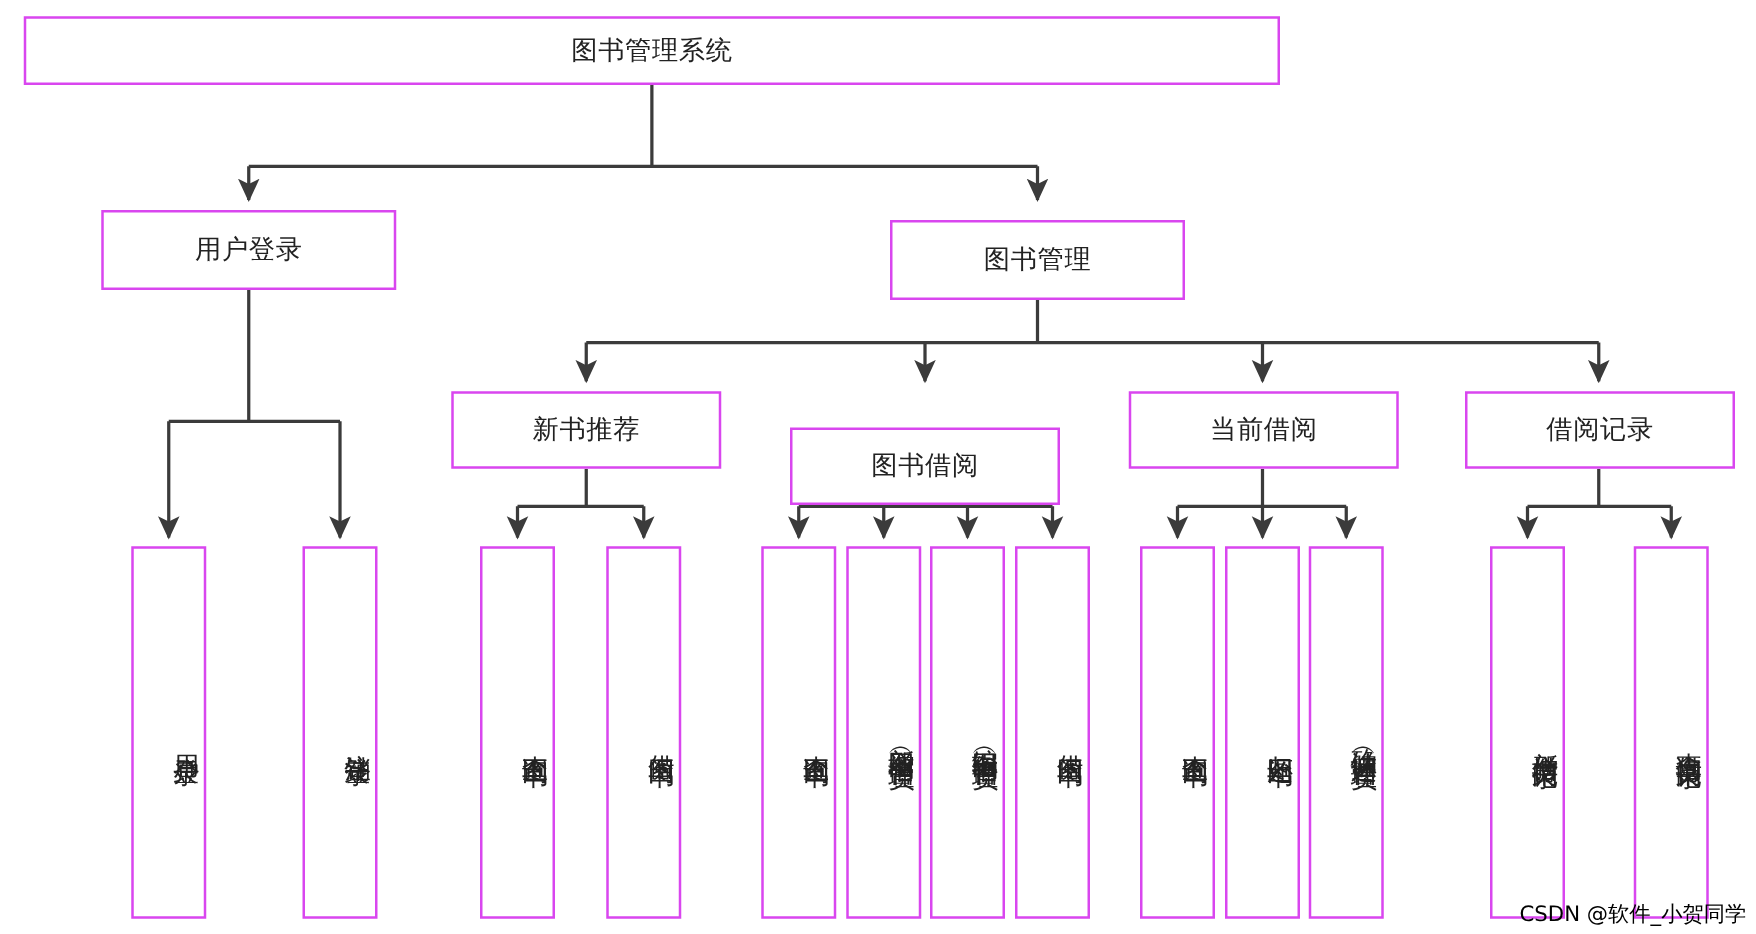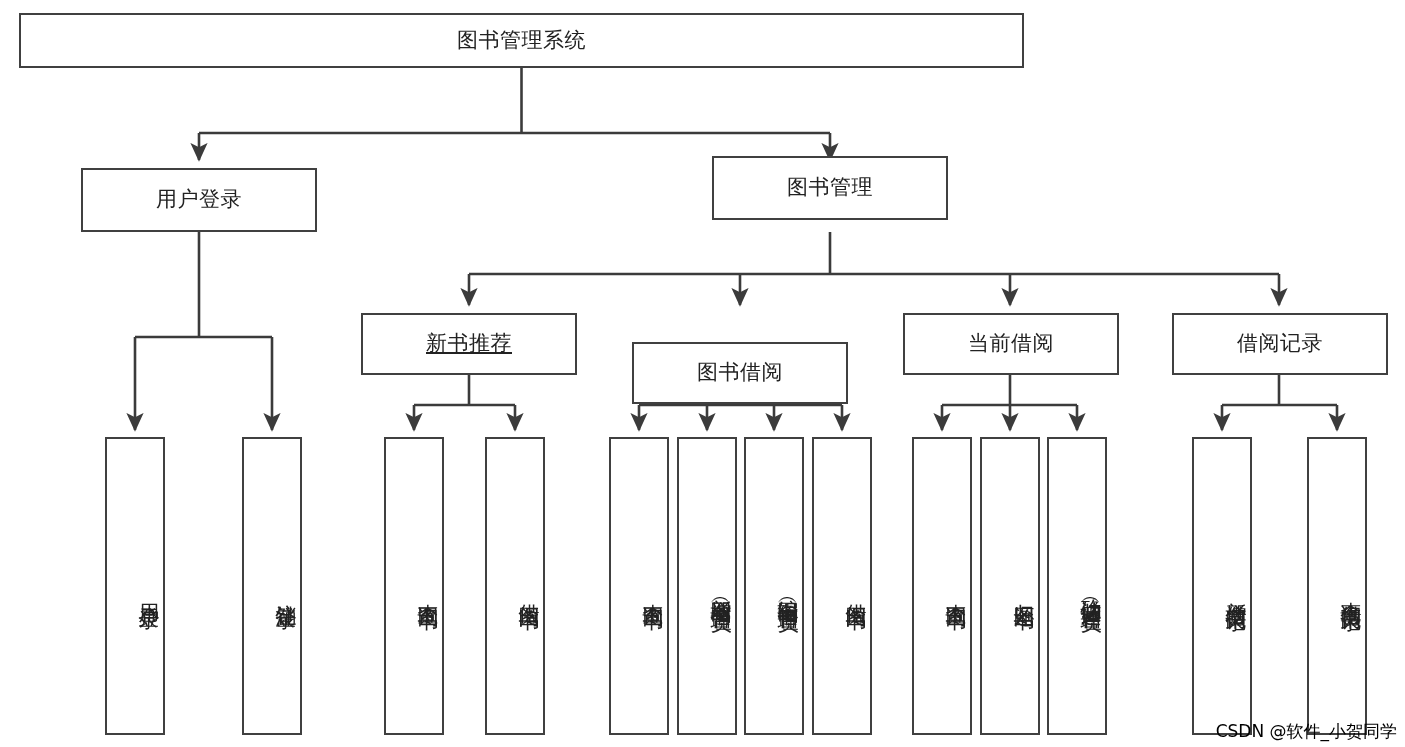--- a/index.html
+++ b/index.html
@@ -22,21 +22,21 @@
     left: 0;
     top: 0;
     width: 1405px;
     height: 747px;
     pointer-events: none;
   }
   .node {
     position: absolute;
     box-sizing: border-box;
     background: #ffffff;
-    border: 2px solid #404040;
+    border: 2px solid #d946ef;
     display: flex;
     align-items: center;
     justify-content: center;
     color: #222222;
     z-index: 2;
   }
   .node.horiz {
     font-size: 21px;
     letter-spacing: 0.5px;
     line-height: 1.2;
@@ -120,25 +120,25 @@
     </g>
   </svg>
 
   <div class="node horiz" style="left:19px; top:13px; width:1005px; height:55px;">
     <span class="label">图书管理系统</span>
   </div>
 
   <div class="node horiz" style="left:81px; top:168px; width:236px; height:64px;">
     <span class="label">用户登录</span>
   </div>
-  <div class="node horiz" style="left:712px; top:156px; width:236px; height:64px;">
+  <div class="node horiz" style="left:712px; top:176px; width:236px; height:64px;">
     <span class="label">图书管理</span>
   </div>
 
-  <div class="node horiz" style="left:361px; top:313px; width:216px; height:62px;text-decoration:underline;">
+  <div class="node horiz" style="left:361px; top:313px; width:216px; height:62px;">
     <span class="label">新书推荐</span>
   </div>
   <div class="node horiz" style="left:632px; top:313px; width:216px; height:62px;margin-top:29px;">
     <span class="label">图书借阅</span>
   </div>
   <div class="node horiz" style="left:1172px; top:313px; width:216px; height:62px;">
     <span class="label">借阅记录</span>
   </div>
   <div class="node horiz" style="left:903px; top:313px; width:216px; height:62px;">
     <span class="label">当前借阅</span>

